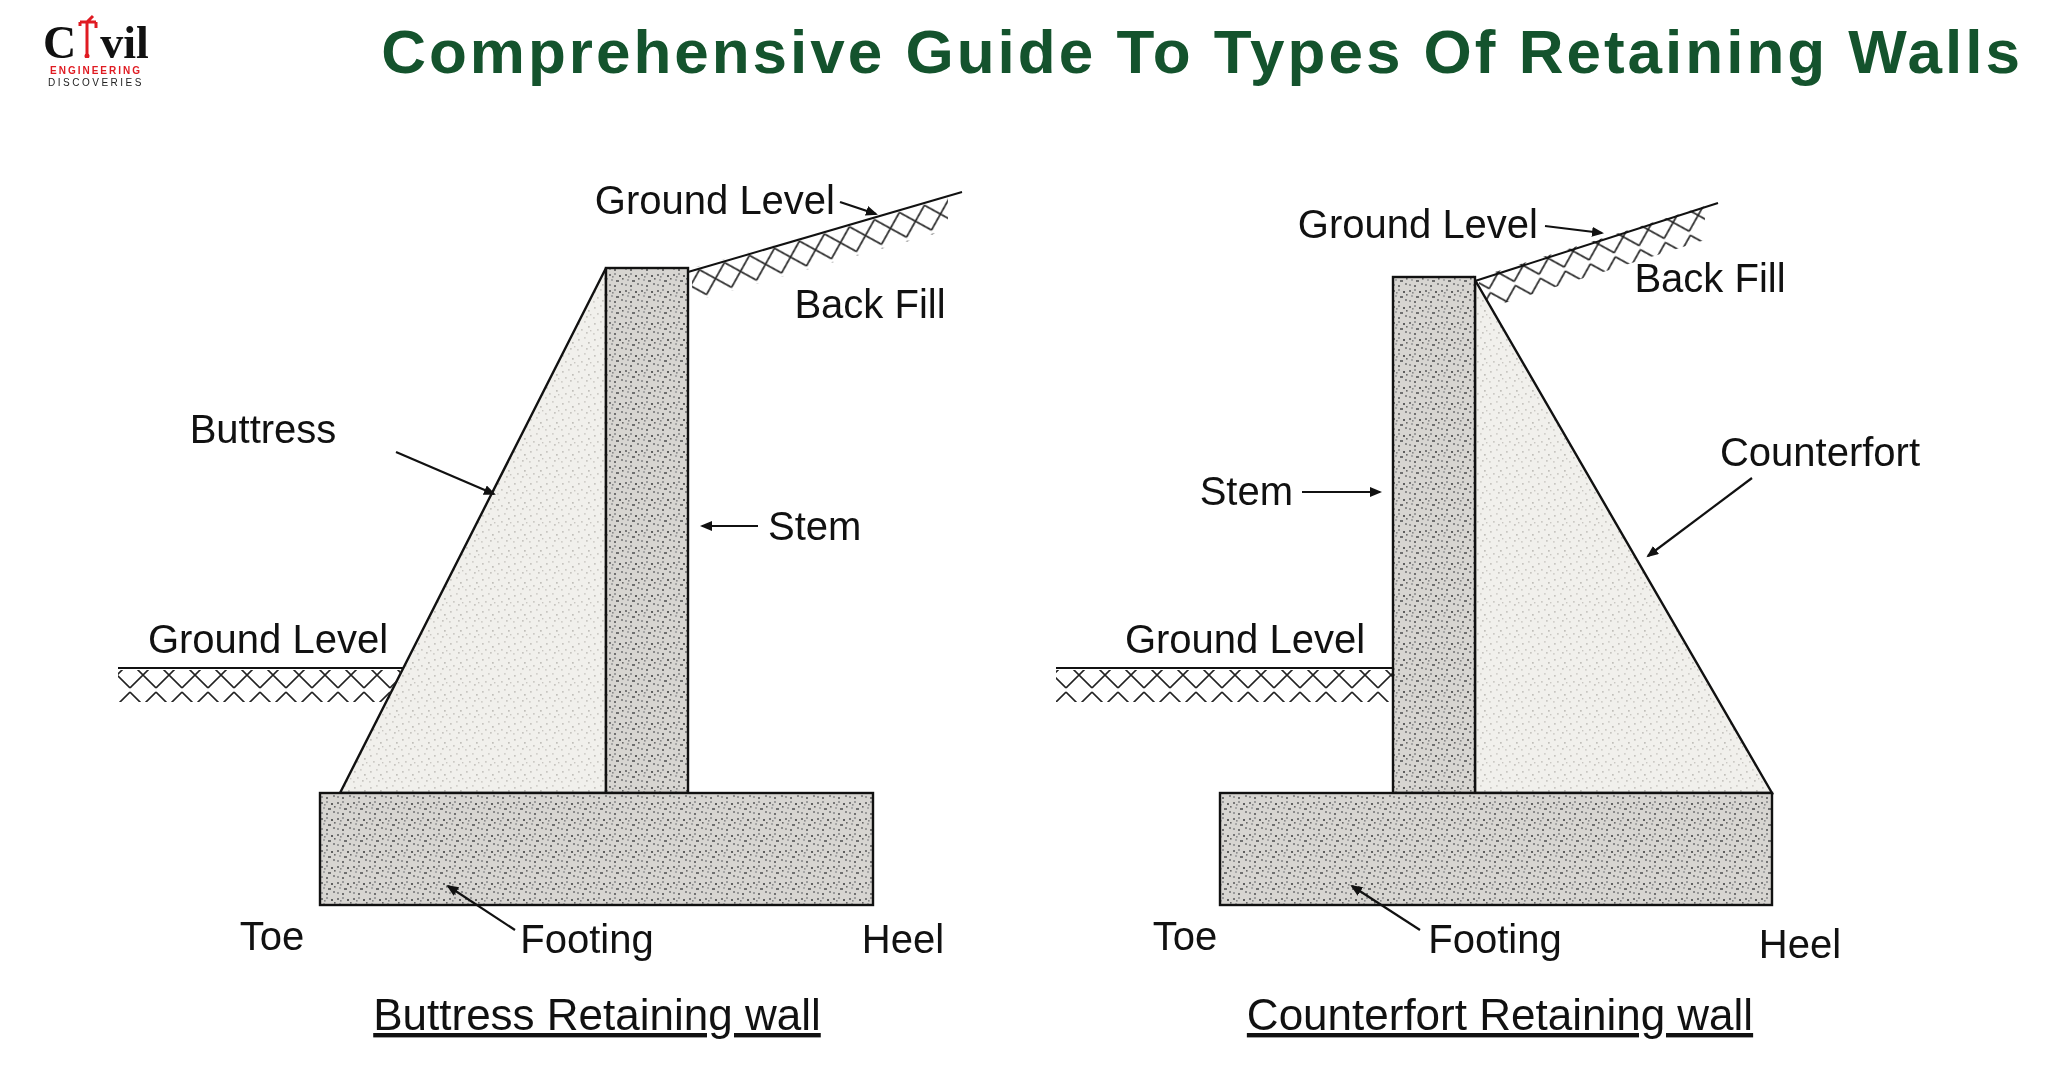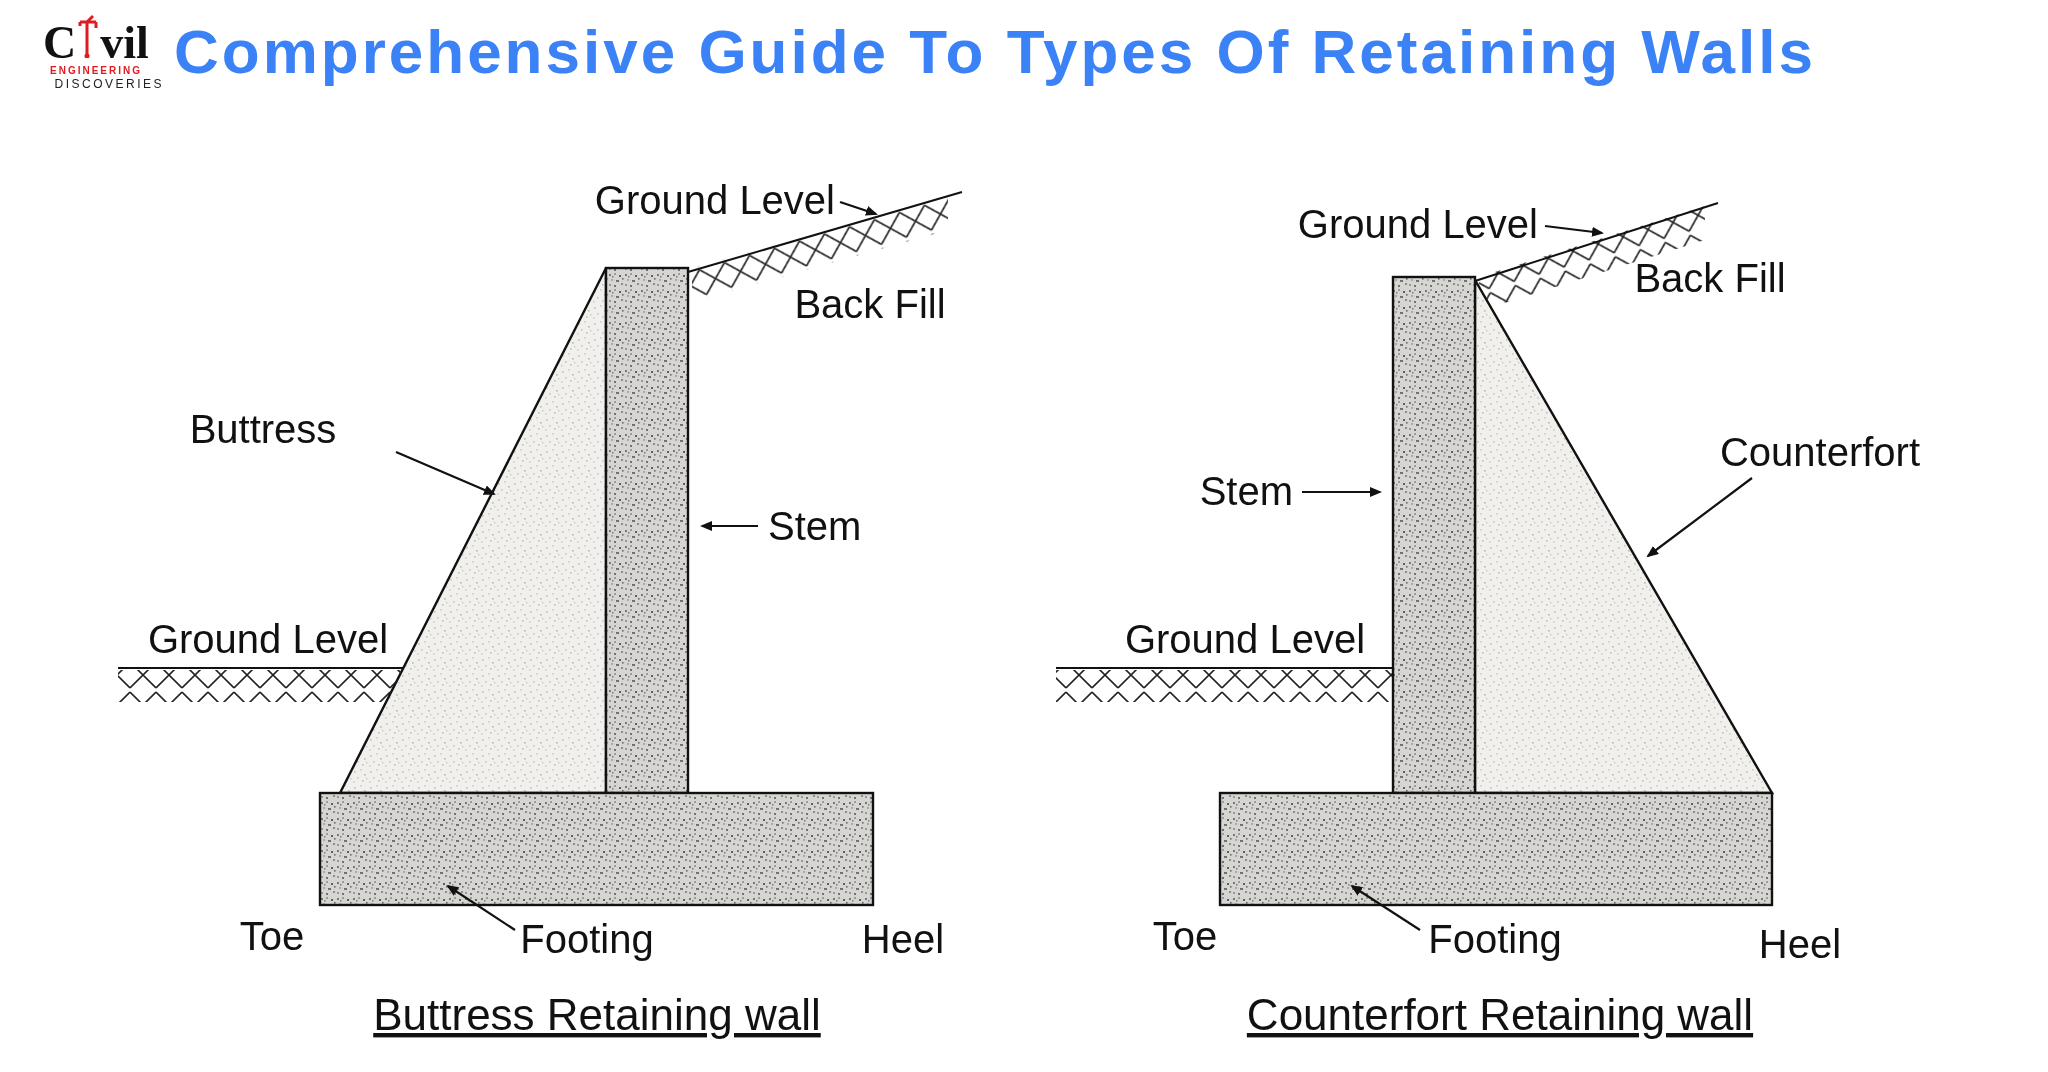--- a/index.html
+++ b/index.html
@@ -3,23 +3,23 @@
 <meta charset="utf-8">
 <style>
   html,body{margin:0;padding:0;background:#ffffff;}
   #canvas{position:relative;width:2048px;height:1072px;background:#ffffff;overflow:hidden;
           font-family:"Liberation Sans",sans-serif;}
   
   #logo{position:absolute;left:28px;top:14px;width:136px;text-align:center;line-height:1;}
   .logo-word{font-family:"Liberation Serif",serif;font-weight:bold;font-size:46px;color:#111;
              display:flex;align-items:flex-end;justify-content:center;gap:1px;}
   .logo-line1{color:#e01b22;font-size:10px;font-weight:bold;letter-spacing:2px;margin-top:0;}
-  .logo-line2{color:#222;font-size:12px;letter-spacing:2.5px;margin-top:2px;text-align:right;}
-  #page-title{position:absolute;left:174px;right:25px;top:16px;text-align:left;
-              font-size:62px;font-weight:bold;letter-spacing:3px;color:#3b82f6;white-space:nowrap;}
+  .logo-line2{color:#222;font-size:10px;letter-spacing:2.5px;margin-top:2px;}
+  #page-title{position:absolute;left:165px;right:25px;top:16px;text-align:right;
+              font-size:62px;font-weight:bold;letter-spacing:3px;color:#14532d;white-space:nowrap;}
   
   #diagram-svg{position:absolute;left:0;top:0;}
   text{font-family:"Liberation Sans",sans-serif;fill:#111;font-size:40px;}
   text.caption{font-size:44px;text-decoration:underline;}
   .ptr{stroke:#111;stroke-width:2.2;fill:none;}
   .outline{stroke:#111;stroke-width:2.4;}
   .thin{stroke:#111;stroke-width:2;fill:none;}
 </style>
 </head>
 <body>

